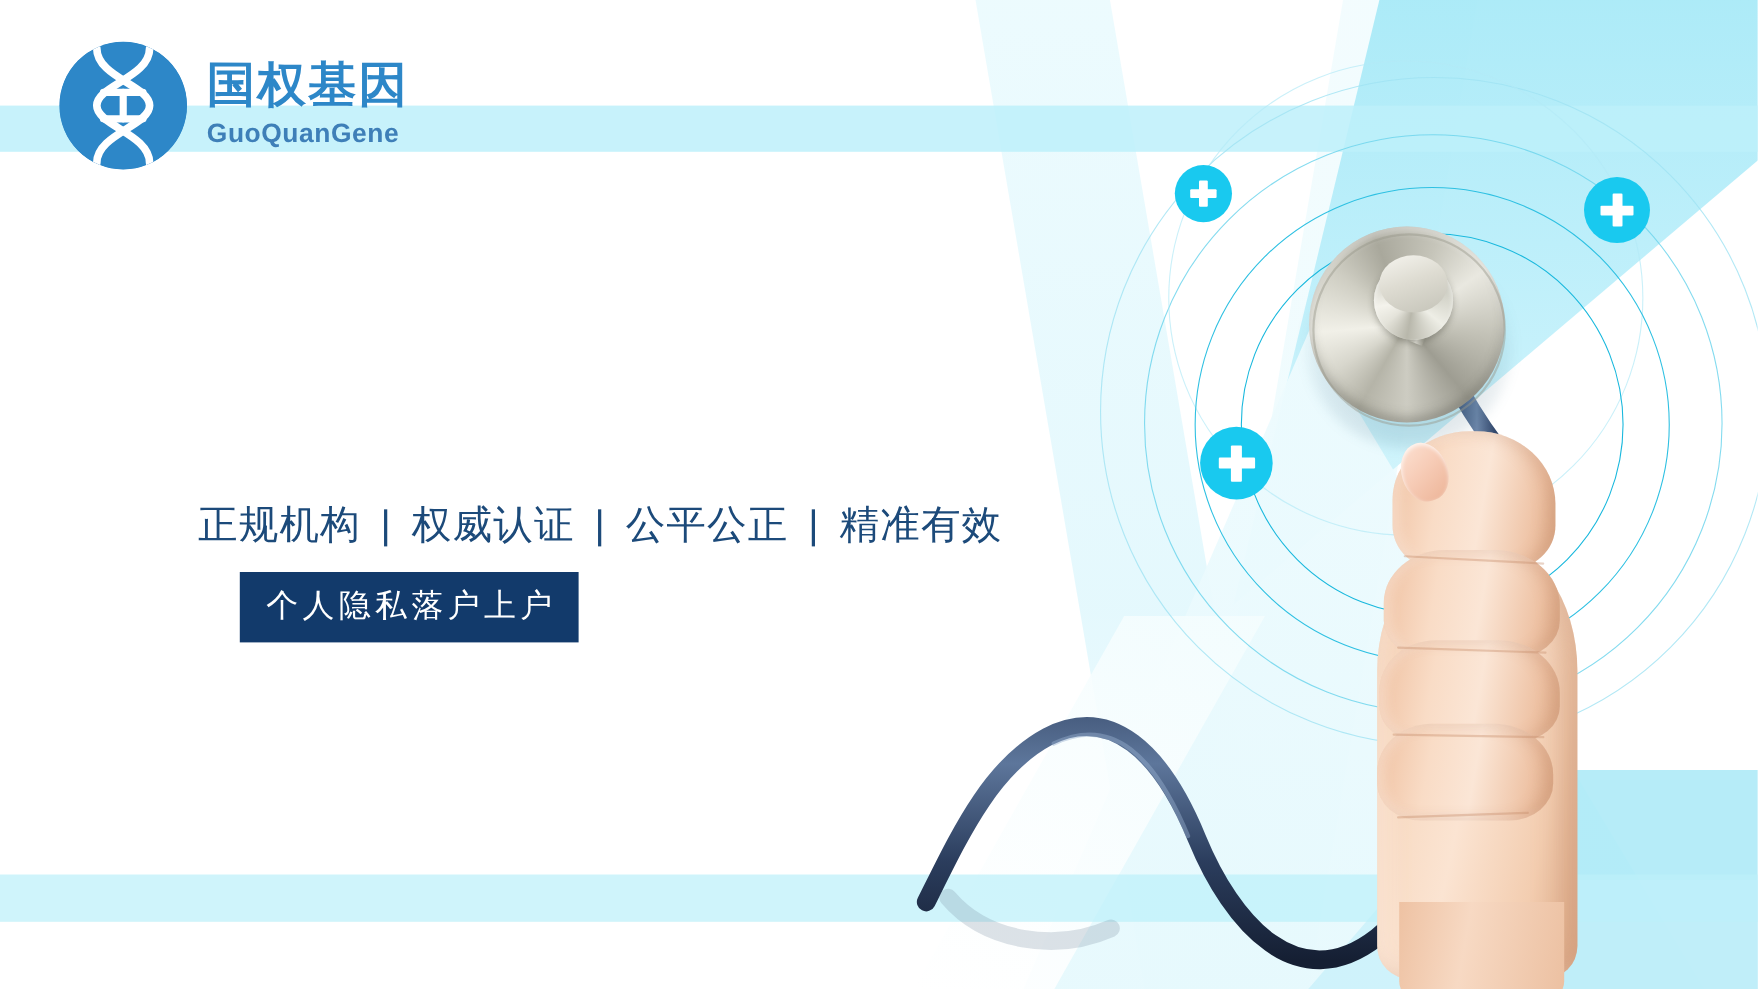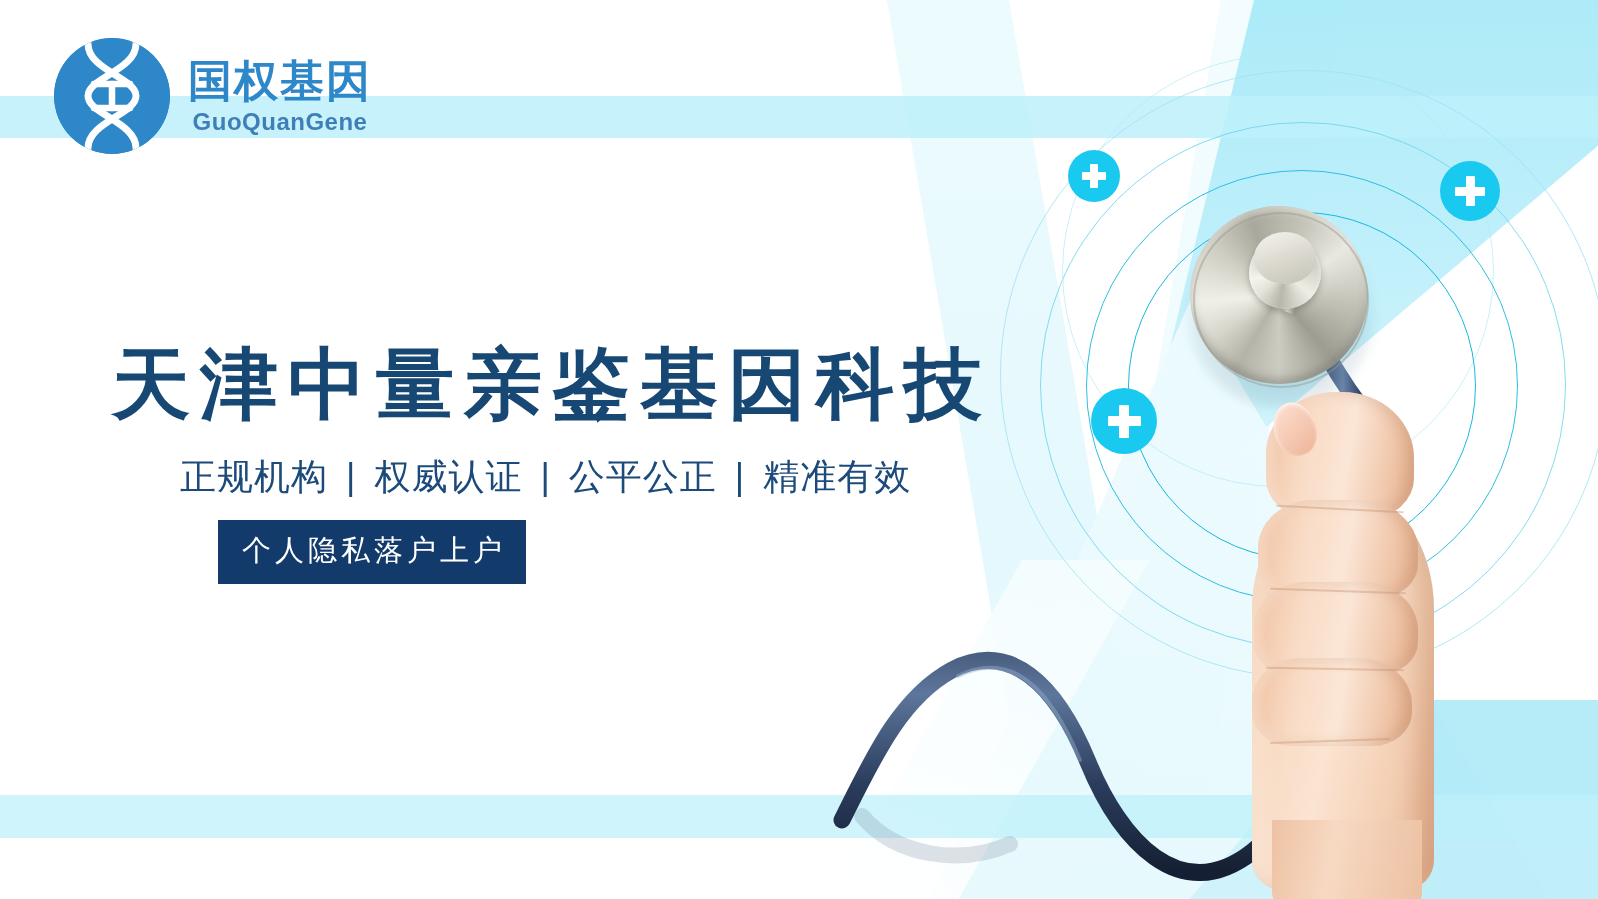--- a/index.html
+++ b/index.html
@@ -277,29 +277,29 @@
     overflow: hidden;
     flex: none;
   }
   .logo-text { display: flex; flex-direction: column; line-height: 1; }
   .logo-cn {
     font-size: 44px;
     font-weight: bold;
     color: #2d87c8;
     letter-spacing: 2px;
     white-space: nowrap;
+    font-family: Liberation Mono, monospace;
   }
   .logo-en {
     font-size: 24px;
     font-weight: bold;
     color: #3e7fb8;
     letter-spacing: .5px;
     margin-top: 7px;
     white-space: nowrap;
-    text-align: center;
   }
 
   
   .headline {
     position: absolute;
     left: 112px; top: 333px;
     font-family: "Liberation Serif", "DejaVu Serif", serif;
     font-size: 78px;
     font-weight: bold;
     color: #174874;
@@ -441,21 +441,20 @@
           <line x1="58" y1="46" x2="58" y2="70"></line>
         </g>
       </svg>
     </div>
     <div class="logo-text">
       <span class="logo-cn">国权基因</span>
       <span class="logo-en">GuoQuanGene</span>
     </div>
   </div>
 
-  <div class="headline">天津中量亲鉴基因科技</div>
 
   <div class="subline">
     <span>正规机构</span>
     <span class="sep">|</span>
     <span>权威认证</span>
     <span class="sep">|</span>
     <span>公平公正</span>
     <span class="sep">|</span>
     <span>精准有效</span>
   </div>

